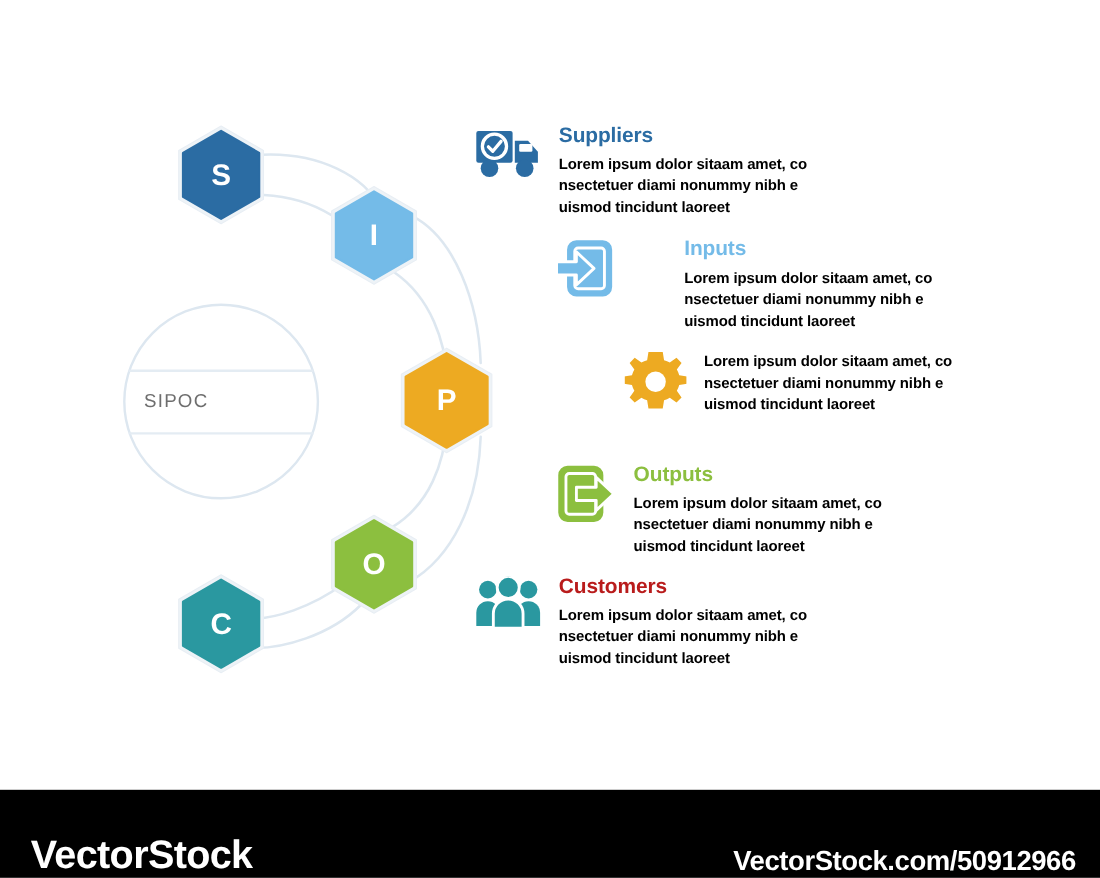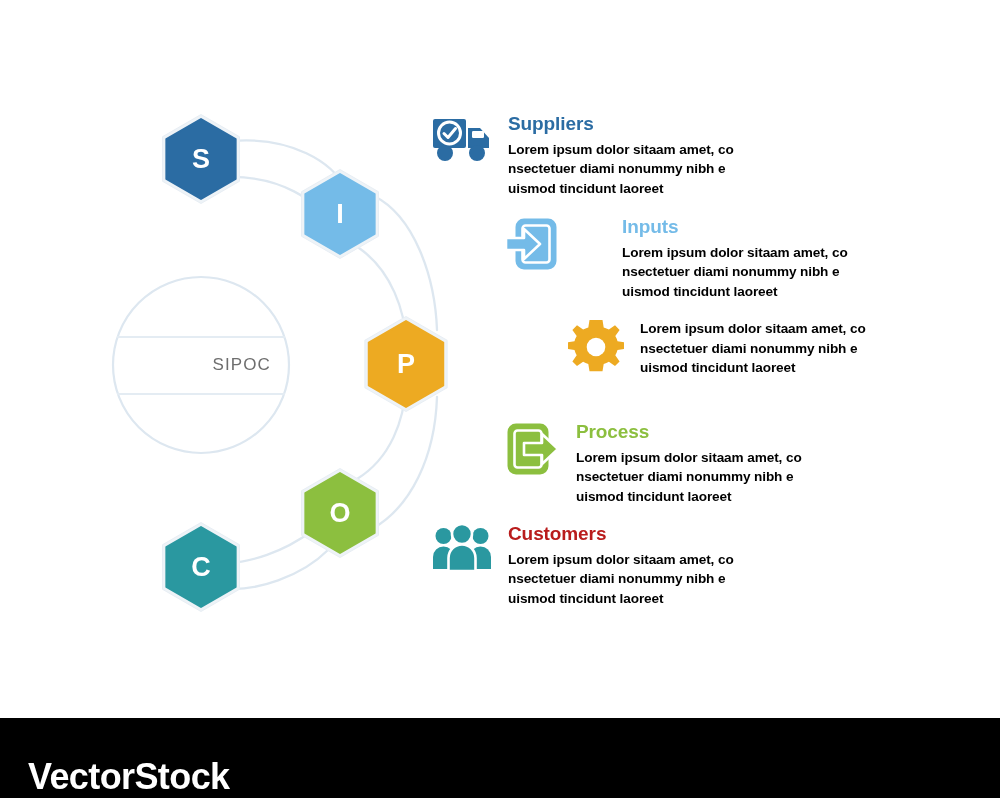--- a/index.html
+++ b/index.html
@@ -27,21 +27,21 @@
     user-select:none;
   }
 
   
   .sipoc-text{
     position:absolute;
     color:#6e6e6e;
     font-size:17px;
     letter-spacing:1.1px;
     font-weight:400;
-    text-align:right;
+    text-align:left;
   }
 
   
   .rows{position:absolute;left:0;top:0;width:1000px;height:718px;}
   .row{position:absolute;display:flex;align-items:flex-start;}
   .row .icon{flex:0 0 auto;display:block;}
   .row .txt{margin-left:16px;}
   .row h3{
     margin:0 0 5px 0;
     font-size:19px;
@@ -196,21 +196,21 @@
 
     <div class="row" id="row-outputs" style="left: 506px; top: 422px;">
       <span class="icon">
         <svg width="54" height="54" viewBox="0 0 54 54">
           <rect x="3" y="3" width="38" height="48" rx="7" fill="#8cbf3f" stroke="#8cbf3f" stroke-width="3"></rect>
           <rect x="8.5" y="8.5" width="27" height="37" rx="3" fill="none" stroke="#ffffff" stroke-width="2.6"></rect>
           <path d="M18 21 h18 v-9 l16 15 l-16 15 v-9 h-18 z" fill="#8cbf3f" stroke="#ffffff" stroke-width="2.6" stroke-linejoin="round"></path>
         </svg>
       </span>
       <span class="txt">
-        <h3 style="color: rgb(140, 191, 63);">Process</h3>
+        <h3 style="color: rgb(140, 191, 63);">Outputs</h3>
         <p>Lorem ipsum dolor sitaam amet, co
 nsectetuer diami nonummy  nibh e
 uismod tincidunt laoreet</p>
       </span>
     </div>
 
     <div class="row" id="row-customers" style="left: 432px; top: 524px;">
       <span class="icon">
         <svg width="60" height="50" viewBox="0 0 60 50">
           <g fill="#2a98a0">
@@ -229,13 +229,14 @@
 nsectetuer diami nonummy  nibh e
 uismod tincidunt laoreet</p>
       </span>
     </div>
 
   </div>
 </div>
 
 <div id="watermark">
   <span id="wm-logo">VectorStock</span>
+  <span id="wm-url">VectorStock.com/50912966</span>
 </div>
 
 </body></html>

